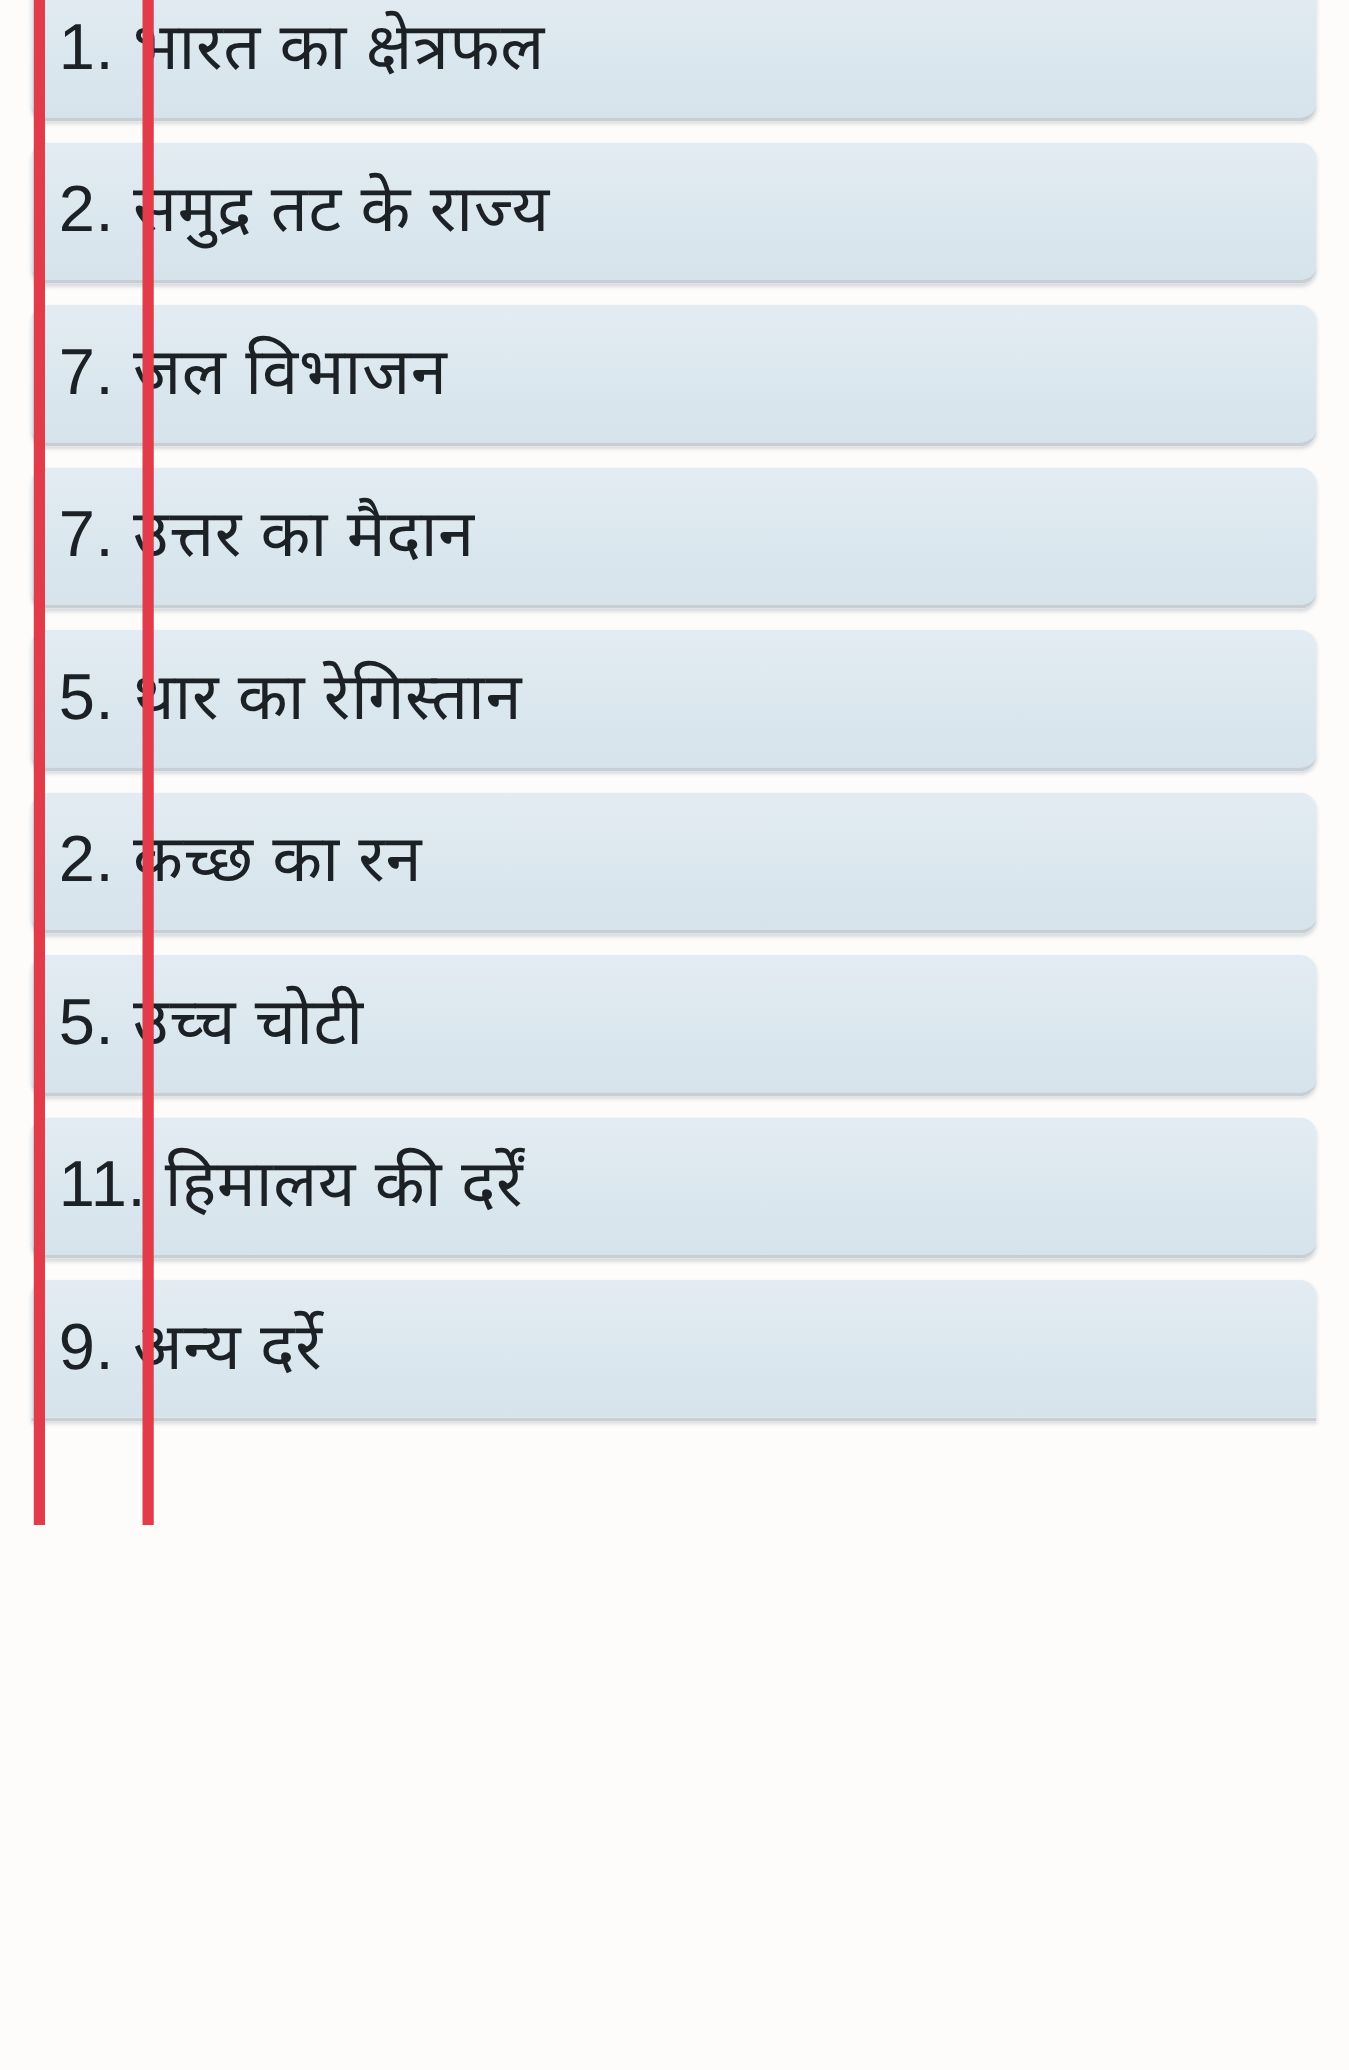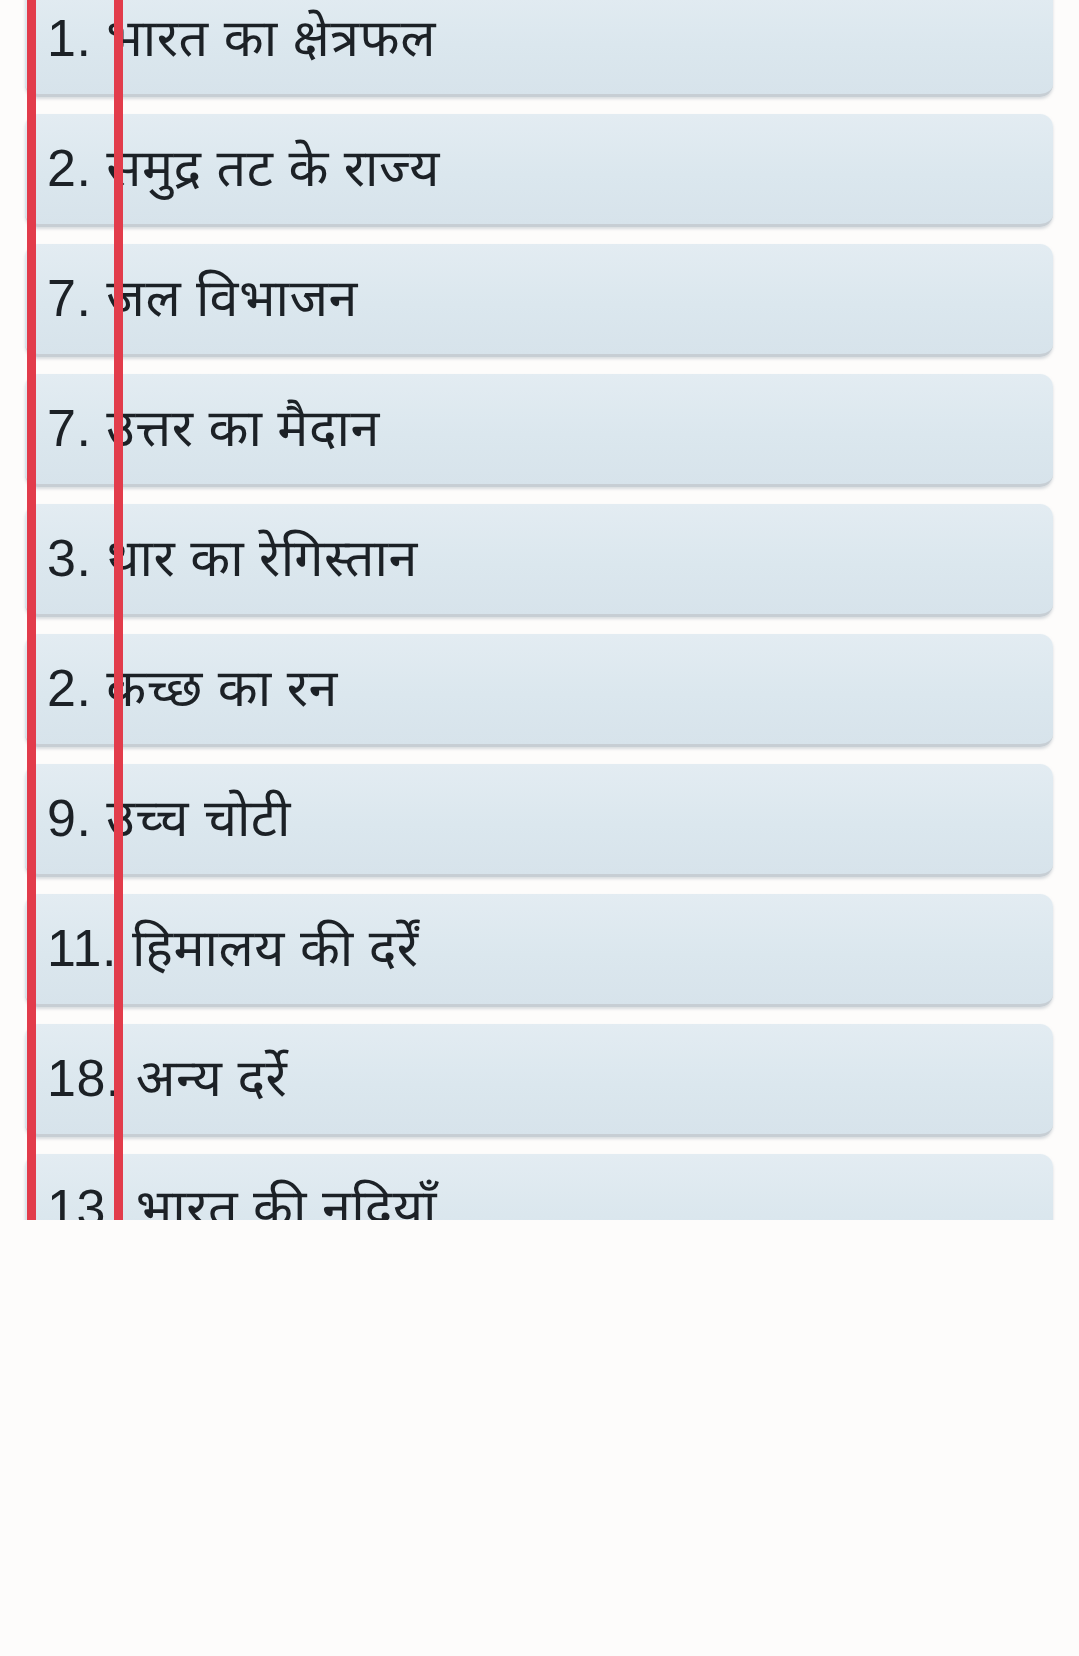--- a/index.html
+++ b/index.html
@@ -85,34 +85,31 @@
     <div class="card">
       <span class="label">2. समुद्र तट के राज्य</span>
     </div>
     <div class="card">
       <span class="label">7. जल विभाजन</span>
     </div>
     <div class="card">
       <span class="label">7. उत्तर का मैदान</span>
     </div>
     <div class="card">
-      <span class="label">3. थार का रेगिस्तान</span>
+      <span class="label">5. थार का रेगिस्तान</span>
     </div>
     <div class="card">
       <span class="label">2. कच्छ का रन</span>
     </div>
     <div class="card">
-      <span class="label">9. उच्च चोटी</span>
+      <span class="label">5. उच्च चोटी</span>
     </div>
     <div class="card">
       <span class="label">11. हिमालय की दर्रें</span>
     </div>
     <div class="card">
-      <span class="label">18. अन्य दर्रे</span>
-    </div>
-    <div class="card">
-      <span class="label">13. भारत की नदियाँ</span>
+      <span class="label">9. अन्य दर्रे</span>
     </div>
   </div>
 
   <div class="annotation-box"></div>
 
 </div>
 
 </body></html>

